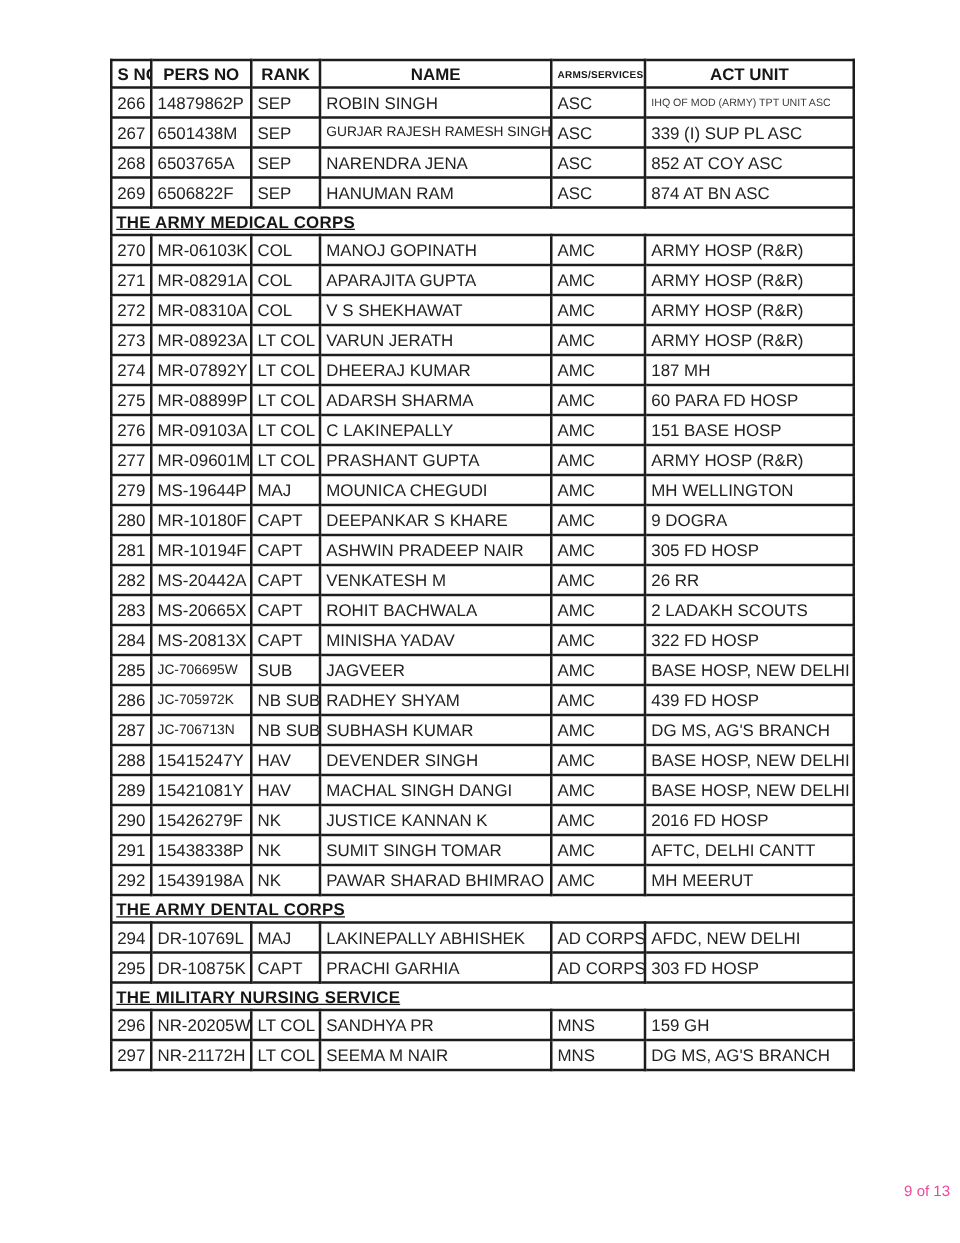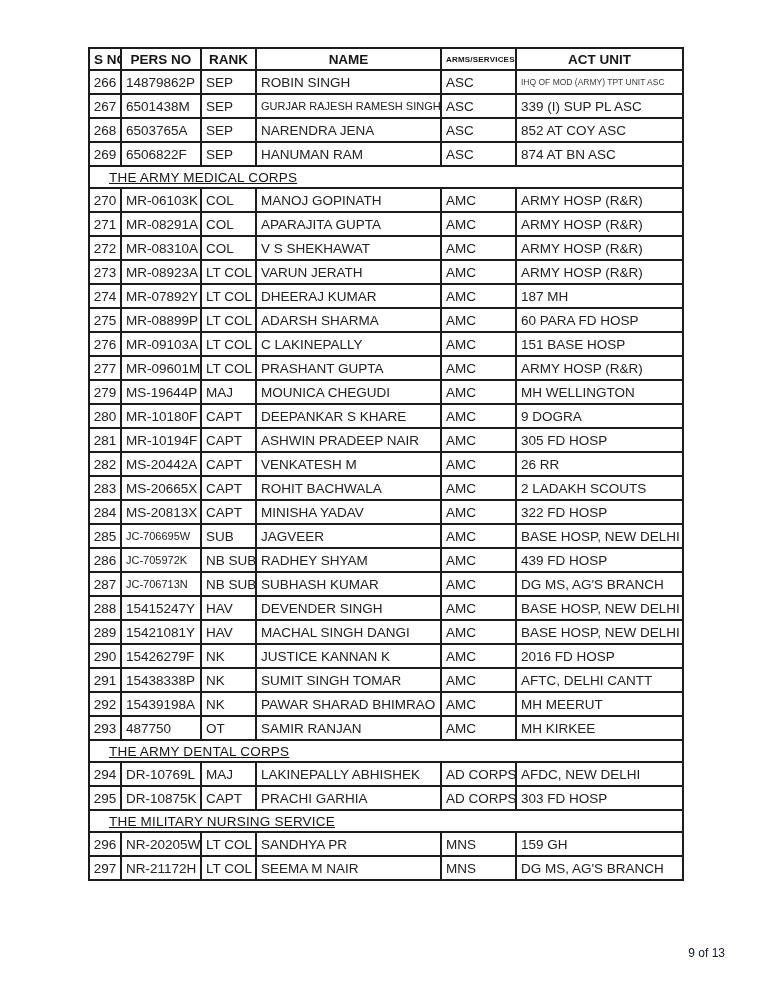--- a/index.html
+++ b/index.html
@@ -58,35 +58,35 @@
   .roster td.sno {
     text-align: center;
     padding: 0 2px;
   }
   .roster td.sm-pers { font-size: 11px; }
   .roster td.sm-name { font-size: 11px; margin-top: 37px; }
   .roster td.sm-unit { font-size: 8.5px; color: #3a3a3a; }
 
   .roster tr.section-tr td {
     height: 20px;
-    font-weight: normal;
+    font-weight: bold;
     color: #161616;
-    padding-left: 19px;
+    padding-left: 3px;
   }
   .section-label {
     text-decoration: underline;
     font-size: 13.5px;
     letter-spacing: 0.2px;
   }
   .page-footer {
     position: absolute;
     top: 946px;
-    right: 43px;
+    right: 8px;
     font-size: 12px;
-    color: #0f172a;
+    color: #ec4899;
   }
 </style>
 </head>
 <body>
 
 <div class="sheet">
 
   <table class="roster">
     <colgroup>
       <col class="c-sno">
@@ -311,28 +311,20 @@
           <td class="unit">AFTC, DELHI CANTT</td>
         </tr>
         <tr>
           <td class="sno">292</td>
           <td class="pers">15439198A</td>
           <td class="rank">NK</td>
           <td class="name">PAWAR SHARAD BHIMRAO</td>
           <td class="arms">AMC</td>
           <td class="unit">MH MEERUT</td>
         </tr>
-        <tr>
-          <td class="sno">293</td>
-          <td class="pers">487750</td>
-          <td class="rank">OT</td>
-          <td class="name">SAMIR RANJAN</td>
-          <td class="arms">AMC</td>
-          <td class="unit">MH KIRKEE</td>
-        </tr>
         <tr class="section-tr">
           <td colspan="6"><span class="section-label">THE ARMY DENTAL CORPS</span></td>
         </tr>
         <tr>
           <td class="sno">294</td>
           <td class="pers">DR-10769L</td>
           <td class="rank">MAJ</td>
           <td class="name">LAKINEPALLY ABHISHEK</td>
           <td class="arms">AD CORPS</td>
           <td class="unit">AFDC, NEW DELHI</td>

